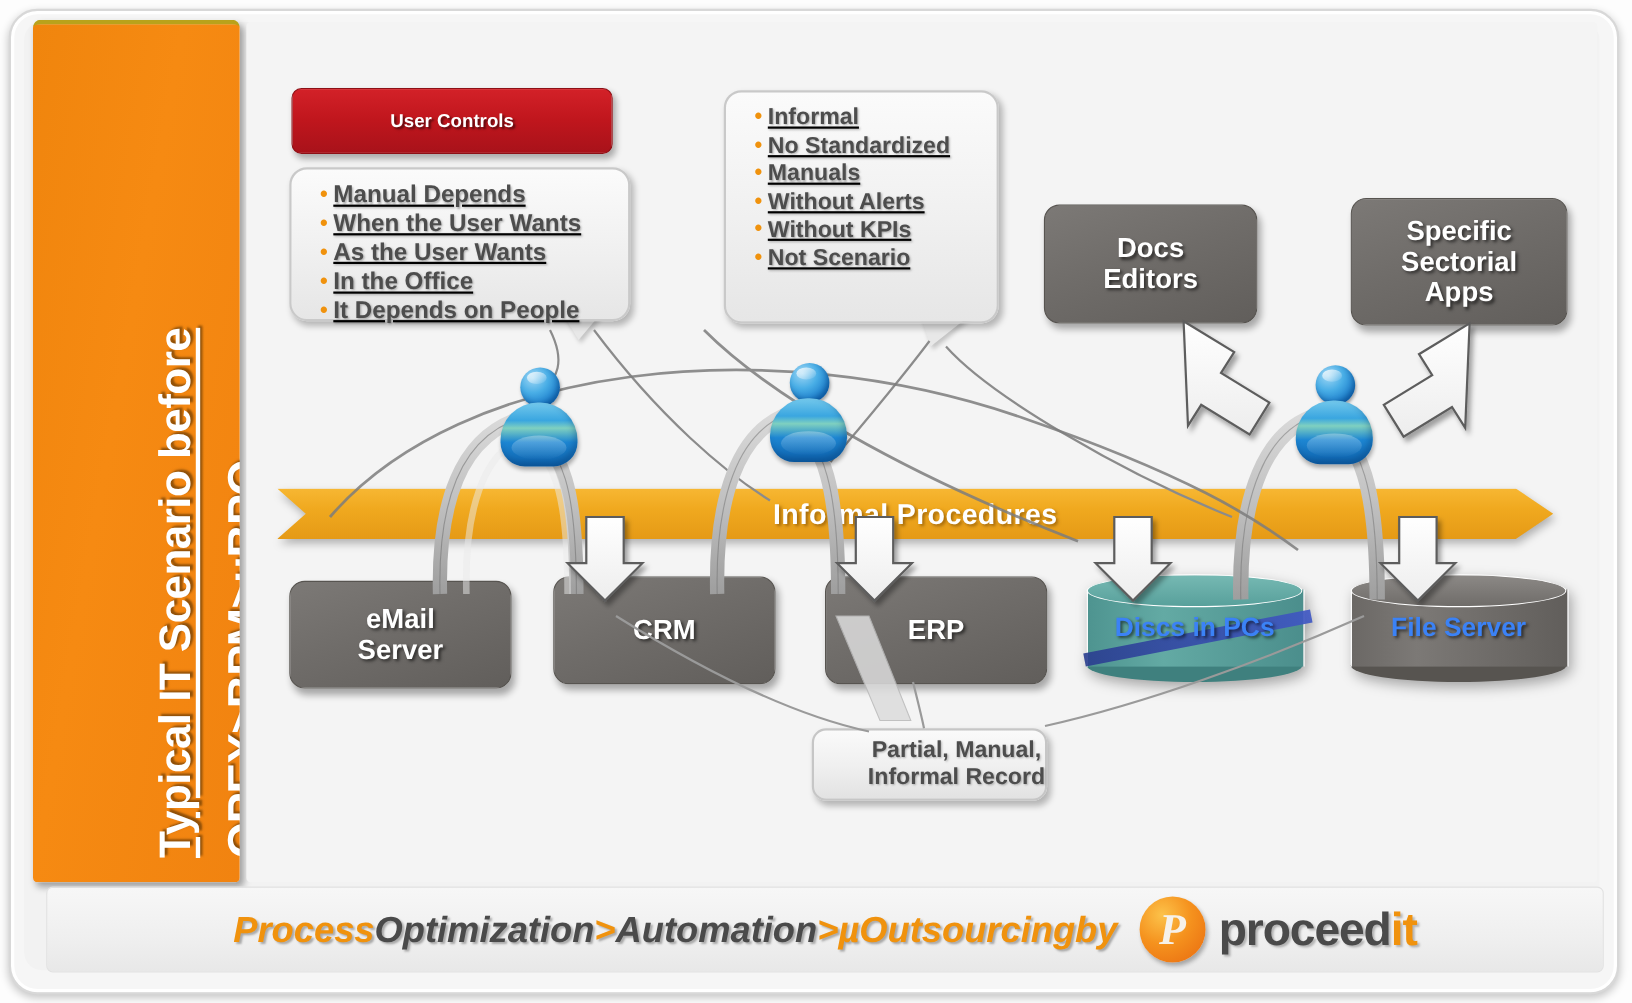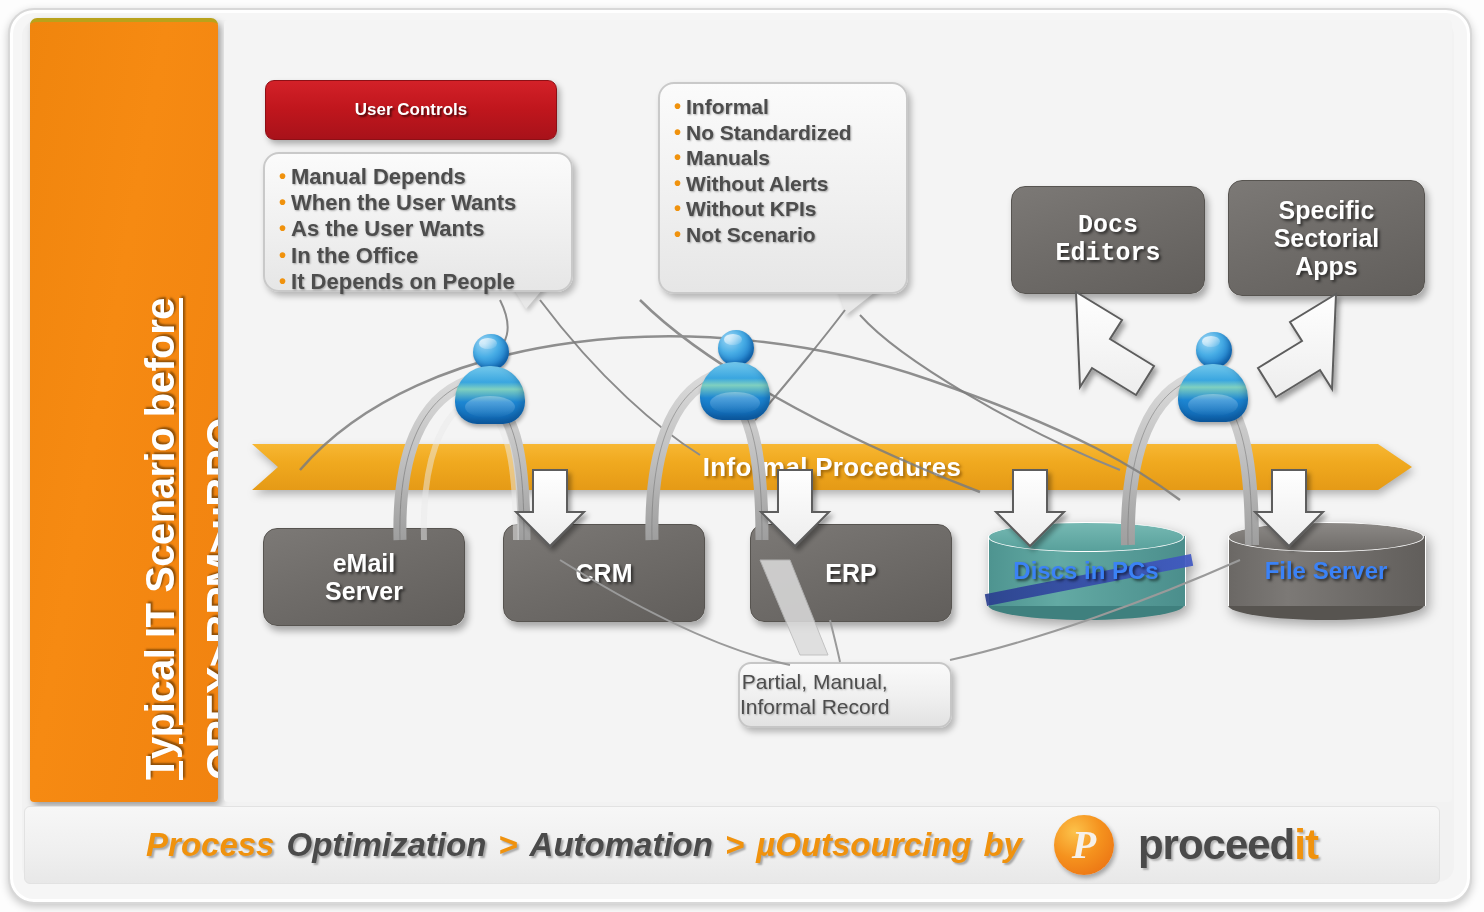--- a/index.html
+++ b/index.html
@@ -41,21 +41,21 @@
     display:flex;align-items:center;justify-content:center;
     color:#ffffff;font-size:17px;font-weight:bold;
     text-shadow:2px 2px 2px rgba(0,0,0,.55);
     box-shadow:3px 4px 6px rgba(0,0,0,.30);}
 
   
   .bubble{position:absolute;border-radius:16px;
     background:linear-gradient(180deg,#fbfbfb 0%,#f0f0f0 55%,#e6e6e6 100%);
     border:2px solid #c9c9c9;
     box-shadow:3px 4px 6px rgba(0,0,0,.26);
-    padding:10px 14px 12px 14px;box-sizing:border-box;}
+    padding:10px 14px 12px 26px;box-sizing:border-box;text-decoration:underline;}
   .bubble ul{list-style:none;margin:0;padding:0;}
   .bubble li{color:#4d4d4d;font-size:22px;font-weight:bold;line-height:1.19;
     white-space:nowrap;text-shadow:1px 1px 2px rgba(0,0,0,.30);}
   .bubble li .b{color:#f0920d;font-size:20px;padding-right:5px;
     display:inline-block;vertical-align:1px;text-shadow:none;}
   .bubble-a{left:263px;top:152px;width:310px;height:140px;}
   .bubble-b{left:658px;top:82px;width:250px;height:212px;}
   .bubble-b li{font-size:21px;line-height:1.22;}
 
   
@@ -70,21 +70,21 @@
 
   
   .gbox{position:absolute;border-radius:14px;
     background:linear-gradient(160deg,#7c7976 0%,#6f6c69 46%,#615e5b 100%);
     border:1px solid #575450;
     box-shadow:3px 5px 7px rgba(0,0,0,.32);
     display:flex;align-items:center;justify-content:center;text-align:center;
     color:#ffffff;font-weight:bold;font-size:25px;line-height:1.12;
     text-shadow:2px 2px 3px rgba(0,0,0,.60);}
 
-  .box-docs{left:1011px;top:186px;width:192px;height:106px;font-family:Liberation Mono, monospace;}
+  .box-docs{left:949px;top:186px;width:192px;height:106px;}
   .box-apps{left:1228px;top:180px;width:195px;height:114px;}
   .box-email{left:263px;top:528px;width:200px;height:96px;}
   .box-crm{left:503px;top:524px;width:200px;height:96px;}
   .box-erp{left:750px;top:524px;width:200px;height:96px;}
 
   
   .cyl{position:absolute;width:196px;height:98px;
     filter:drop-shadow(3px 5px 6px rgba(0,0,0,.32));}
   .cyl .body{position:absolute;left:0;top:14px;width:196px;height:70px;}
   .cyl .top{position:absolute;left:0;top:0;width:196px;height:30px;
@@ -112,22 +112,22 @@
     border-left:1px solid #ffffff;border-right:1px solid #ffffff;}
   .cyl-file .top{background:linear-gradient(180deg,#8c8986 0%,#6f6c69 100%);
     border:1px solid #ffffff;box-sizing:border-box;}
   .cyl-file .bot{background:#575450;}
 
   
   .rec-bubble{position:absolute;left:738px;top:662px;width:210px;height:62px;
     border-radius:13px;
     background:linear-gradient(180deg,#fafafa 0%,#efefef 55%,#e2e2e2 100%);
     border:2px solid #c6c6c6;box-shadow:3px 4px 6px rgba(0,0,0,.26);
-    display:flex;align-items:center;justify-content:flex-start;text-align:center;
-    color:#4d4d4d;font-size:21px;font-weight:normal;line-height:1.18;
+    display:flex;align-items:center;justify-content:flex-end;text-align:center;
+    color:#4d4d4d;font-size:21px;font-weight:bold;line-height:1.18;
     text-shadow:1px 1px 2px rgba(0,0,0,.28);}
 
   
   .banner{position:absolute;left:252px;top:444px;width:1160px;height:46px;
     filter:drop-shadow(2px 4px 4px rgba(0,0,0,.28));}
   .banner .shape{position:absolute;inset:0;
     background:linear-gradient(180deg,#f7b733 0%,#f0a91f 40%,#e59a16 100%);
     clip-path:polygon(0 0, 26px 50%, 0 100%, calc(100% - 34px) 100%, 100% 50%, calc(100% - 34px) 0);}
   .banner .txt{position:absolute;inset:0;display:flex;align-items:center;
     justify-content:center;color:#ffffff;font-size:26px;font-weight:bold;
@@ -153,24 +153,24 @@
   .av2{left:700px;top:330px;}
   .av3{left:1178px;top:332px;}
 
   
   .svg-layer{position:absolute;left:0;top:0;width:1484px;height:912px;
     pointer-events:none;}
   .svg-back{z-index:3;}
   .svg-front{z-index:8;}
 
   
-  .footer{position:absolute;left:24px;top:806px;width:1414px;height:76px;
+  .footer{position:absolute;left:42px;top:806px;width:1414px;height:76px;
     background:linear-gradient(180deg,#f7f7f7 0%,#efefef 60%,#e8e8e8 100%);
     border-radius:6px;border:1px solid #e2e2e2;
-    display:flex;align-items:center;justify-content:center;gap:12px;}
+    display:flex;align-items:center;justify-content:center;gap:0px;}
   .footer .slogan{font-size:33px;font-weight:bold;font-style:italic;
     white-space:nowrap;text-shadow:2px 2px 2px rgba(0,0,0,.30);}
   .footer .or{color:#f0920d;}
   .footer .dk{color:#4a4a4a;}
   .logo-mark{position:relative;width:60px;height:60px;margin:0 12px 0 20px;
     border-radius:50%;
     background:radial-gradient(circle at 34% 28%,#fcc24a 0%,#f5921e 45%,#e8690f 100%);
     box-shadow:2px 3px 4px rgba(0,0,0,.30);}
   .logo-mark .p{position:absolute;left:0;top:0;width:60px;height:60px;
     display:flex;align-items:center;justify-content:center;

